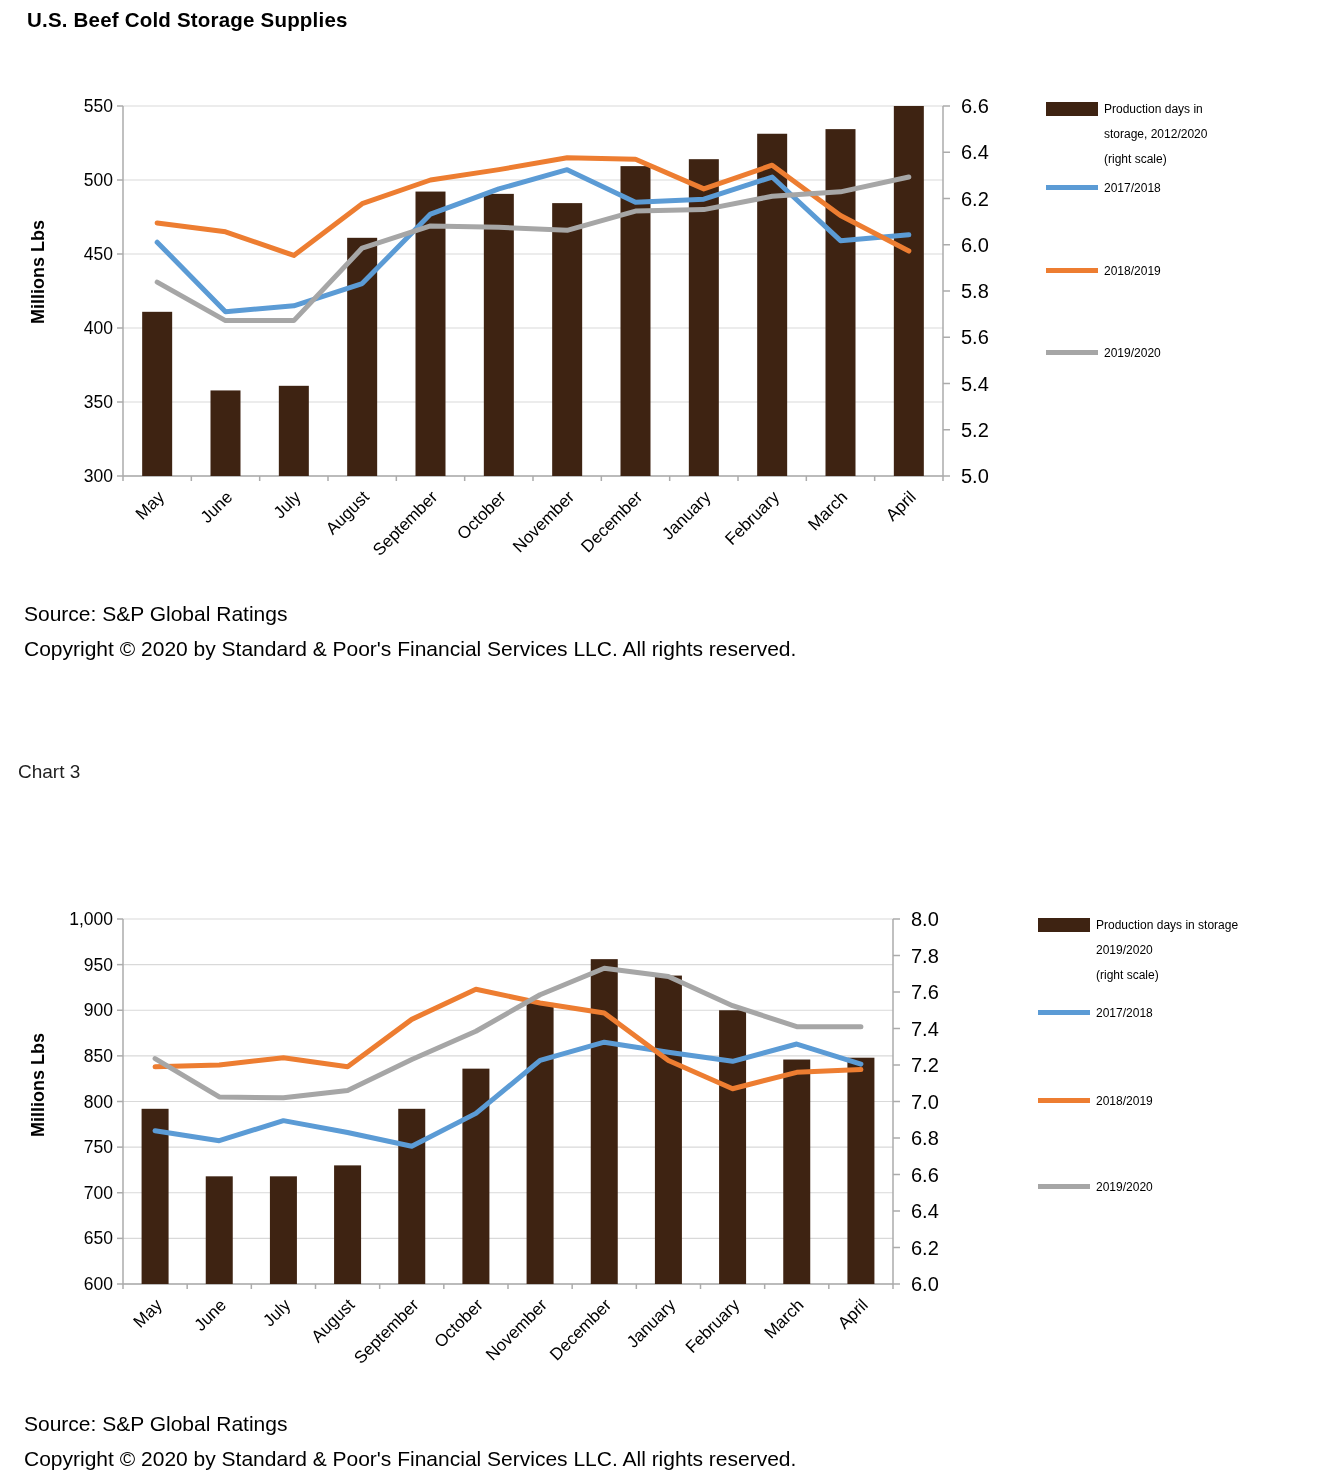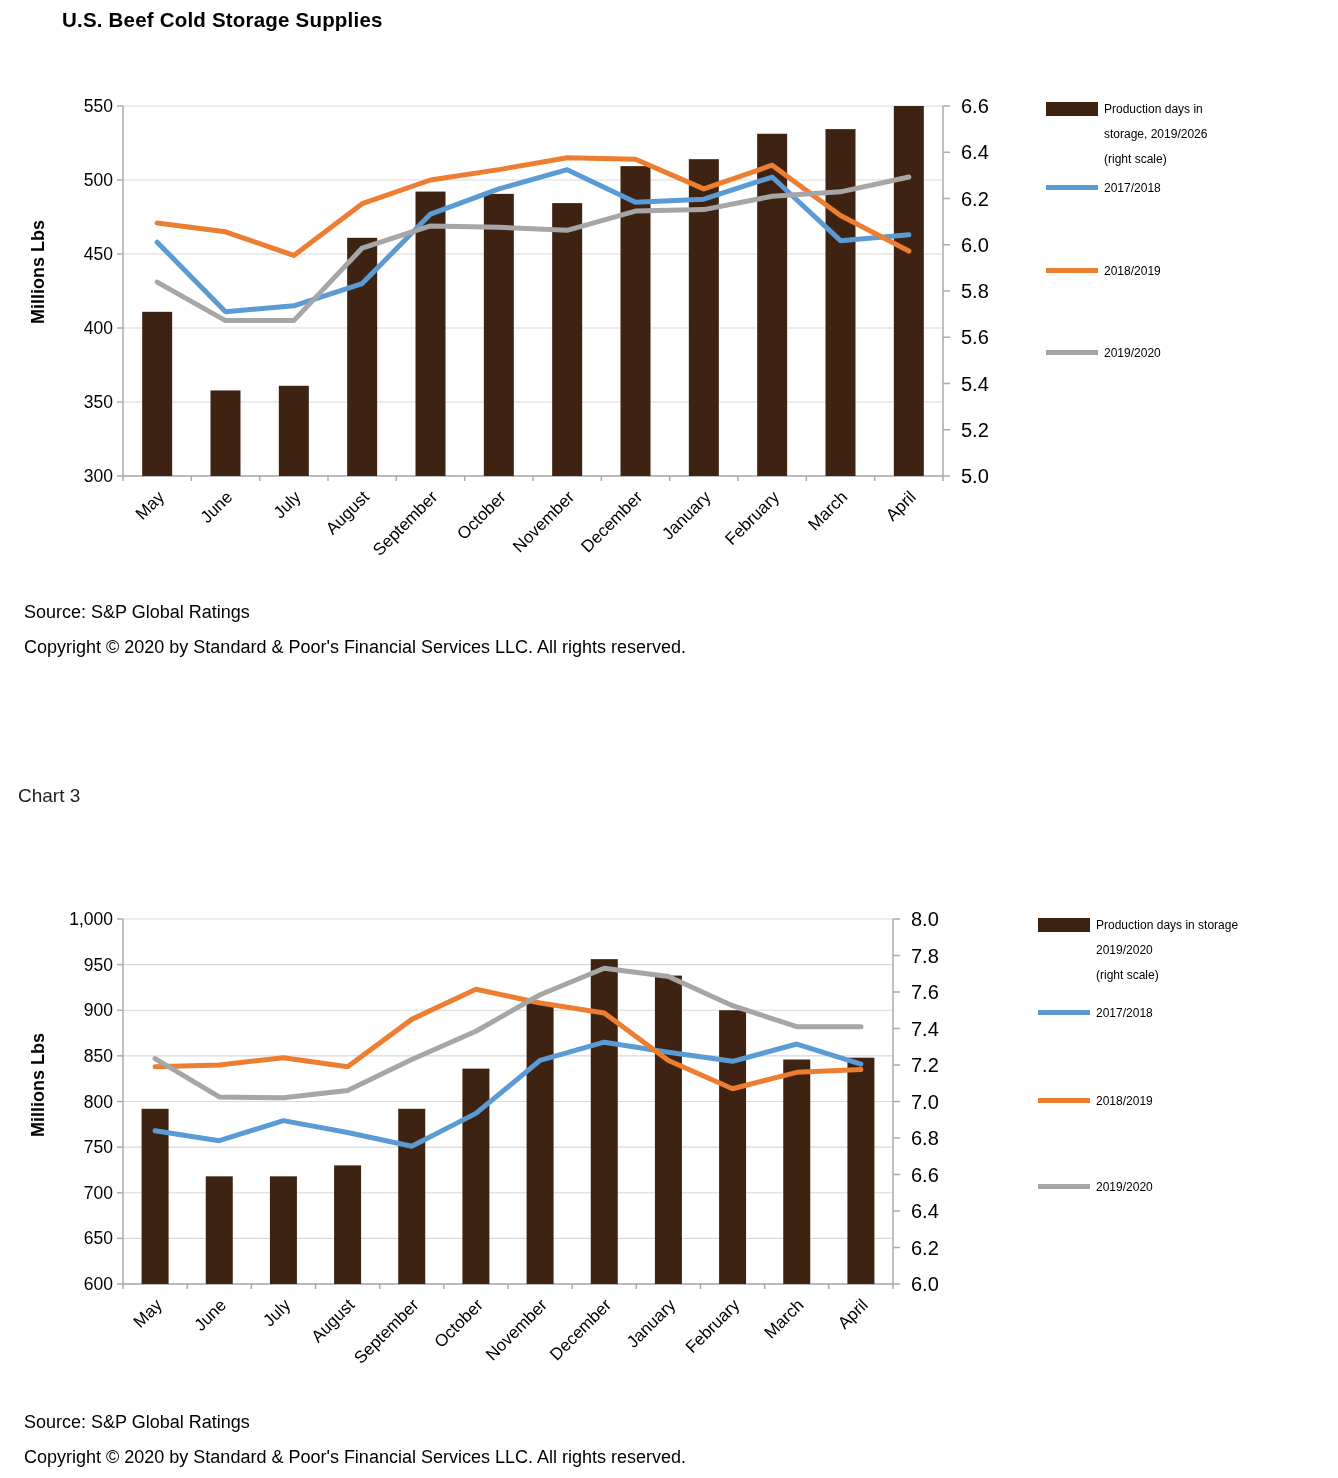--- a/index.html
+++ b/index.html
@@ -1,21 +1,21 @@
 <!DOCTYPE html>
 <html><head>
 <meta charset="utf-8">
 <style>
   html,body{margin:0;padding:0;background:#fff;}
   #page{position:relative;width:1338px;height:1478px;background:#FFFFFF;overflow:hidden;
         font-family:"Liberation Sans", sans-serif;color:#000;}
   .abs{position:absolute;}
-  .title{font-size:20.5px;font-weight:700;letter-spacing:.2px;margin-left:35px;}
-  .src{font-size:18px;}
-  .chart3{font-size:19px;color:#1f1f1f;margin-top:24px;}
+  .title{font-size:20.5px;font-weight:700;letter-spacing:.2px;}
+  .src{font-size:21px;}
+  .chart3{font-size:19px;color:#1f1f1f;}
   svg text{font-family:"Liberation Sans", sans-serif;fill:#000;}
   .legend{position:absolute;}
   .lg-row{position:absolute;display:flex;gap:6px;align-items:flex-start;}
   .sw-bar{display:inline-block;width:52px;height:14px;margin-top:5px;flex:0 0 auto;}
   .sw-line{display:inline-block;width:52px;height:5px;margin-top:9px;flex:0 0 auto;}
   .lg-text{font-size:12px;line-height:25px;}
   .lg-line{display:block;}
 </style>
 </head>
 <body>
@@ -198,21 +198,21 @@
       <text x="44" y="1085" text-anchor="middle" font-size="18px" font-weight="bold" transform="rotate(-90 44 1085)">Millions Lbs</text>
     </svg>
 
   <div class="abs title" style="left:27px;top:8px">U.S. Beef Cold Storage Supplies</div>
 
   <div class="legend" style="left:1046px;top:97px;width:285px">
     <div class="lg-row" style="top:0">
       <span class="sw-bar" style="background: rgb(62, 35, 18);"></span>
       <span class="lg-text" style="width:215px">
         <span class="lg-line">Production days in</span>
-        <span class="lg-line">storage, 2019/2026</span>
+        <span class="lg-line">storage, 2012/2020</span>
         <span class="lg-line">(right scale)</span>
       </span>
     </div>
     <div class="lg-row" style="top:79px">
       <span class="sw-line" style="background: rgb(91, 155, 213);"></span>
       <span class="lg-text">2017/2018</span>
     </div>
     <div class="lg-row" style="top:162px">
       <span class="sw-line" style="background: rgb(237, 125, 49);"></span>
       <span class="lg-text">2018/2019</span>

